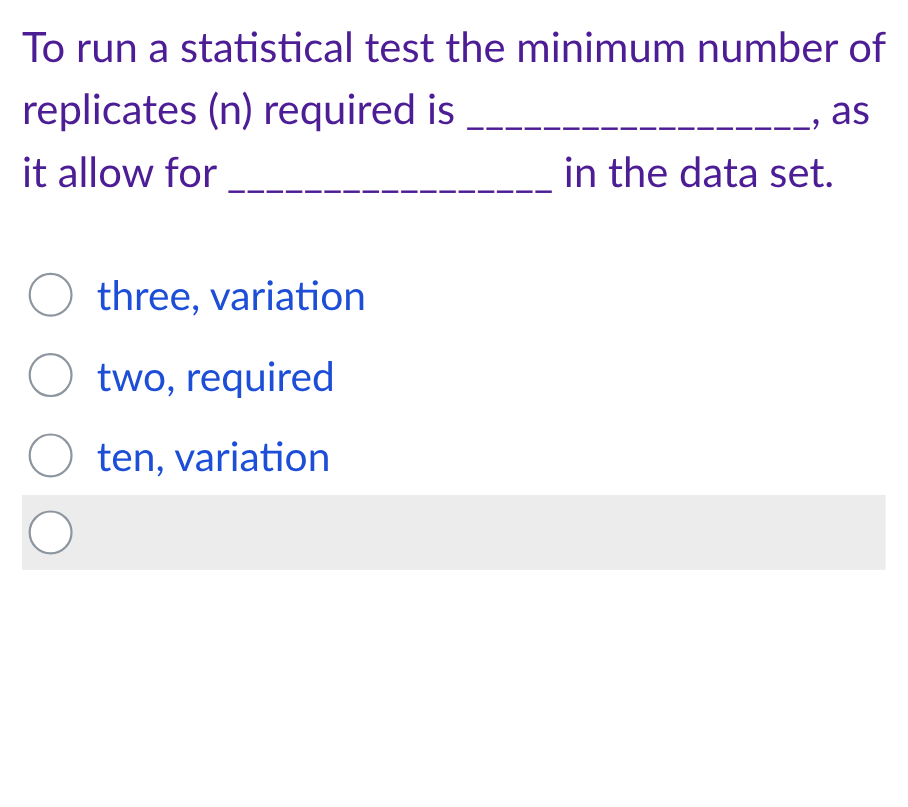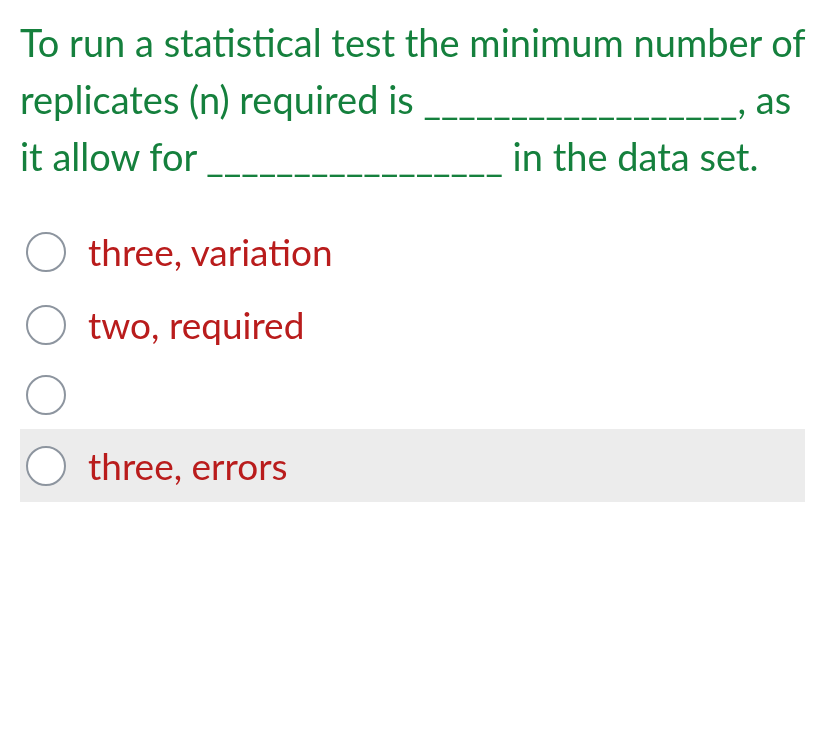--- a/index.html
+++ b/index.html
@@ -11,22 +11,22 @@
       font-family: 'Segoe UI', 'Lato', -apple-system, BlinkMacSystemFont, sans-serif;
       background: #ffffff;
       width: 825px;
       height: 734px;
       padding: 14px 20px 0 20px;
       color: #2d3b45;
     }
     .question-text {
       font-size: 38px;
       line-height: 1.5;
-      color: #15803d;
-      margin-bottom: 30px;
+      color: #4c1d95;
+      margin-bottom: 46px;
       font-weight: 400;
     }
     .options-container {
       display: flex;
       flex-direction: column;
     }
     .option-row {
       display: flex;
       align-items: center;
       padding: 14px 6px;
@@ -39,38 +39,38 @@
       width: 40px;
       height: 40px;
       border: 2.5px solid #8d959f;
       border-radius: 50%;
       margin-right: 22px;
       flex-shrink: 0;
       background: #ffffff;
     }
     .option-label {
       font-size: 37px;
-      color: #b91c1c;
+      color: #1d4ed8;
       font-weight: 400;
     }
   </style>
 </head>
 <body>
 
 <div class="question-text">To run a statistical test the minimum number of replicates (n) required is __________________, as it allow for _________________ in the data set.</div>
 
 <div class="options-container">
   <div class="option-row">
     <div class="radio-button"></div>
     <div class="option-label">three, variation</div>
   </div>
   <div class="option-row">
     <div class="radio-button"></div>
     <div class="option-label">two, required</div>
   </div>
   <div class="option-row">
     <div class="radio-button"></div>
+    <div class="option-label">ten, variation</div>
   </div>
   <div class="option-row highlighted">
     <div class="radio-button"></div>
-    <div class="option-label">three, errors</div>
   </div>
 </div>
 
 </body></html>

